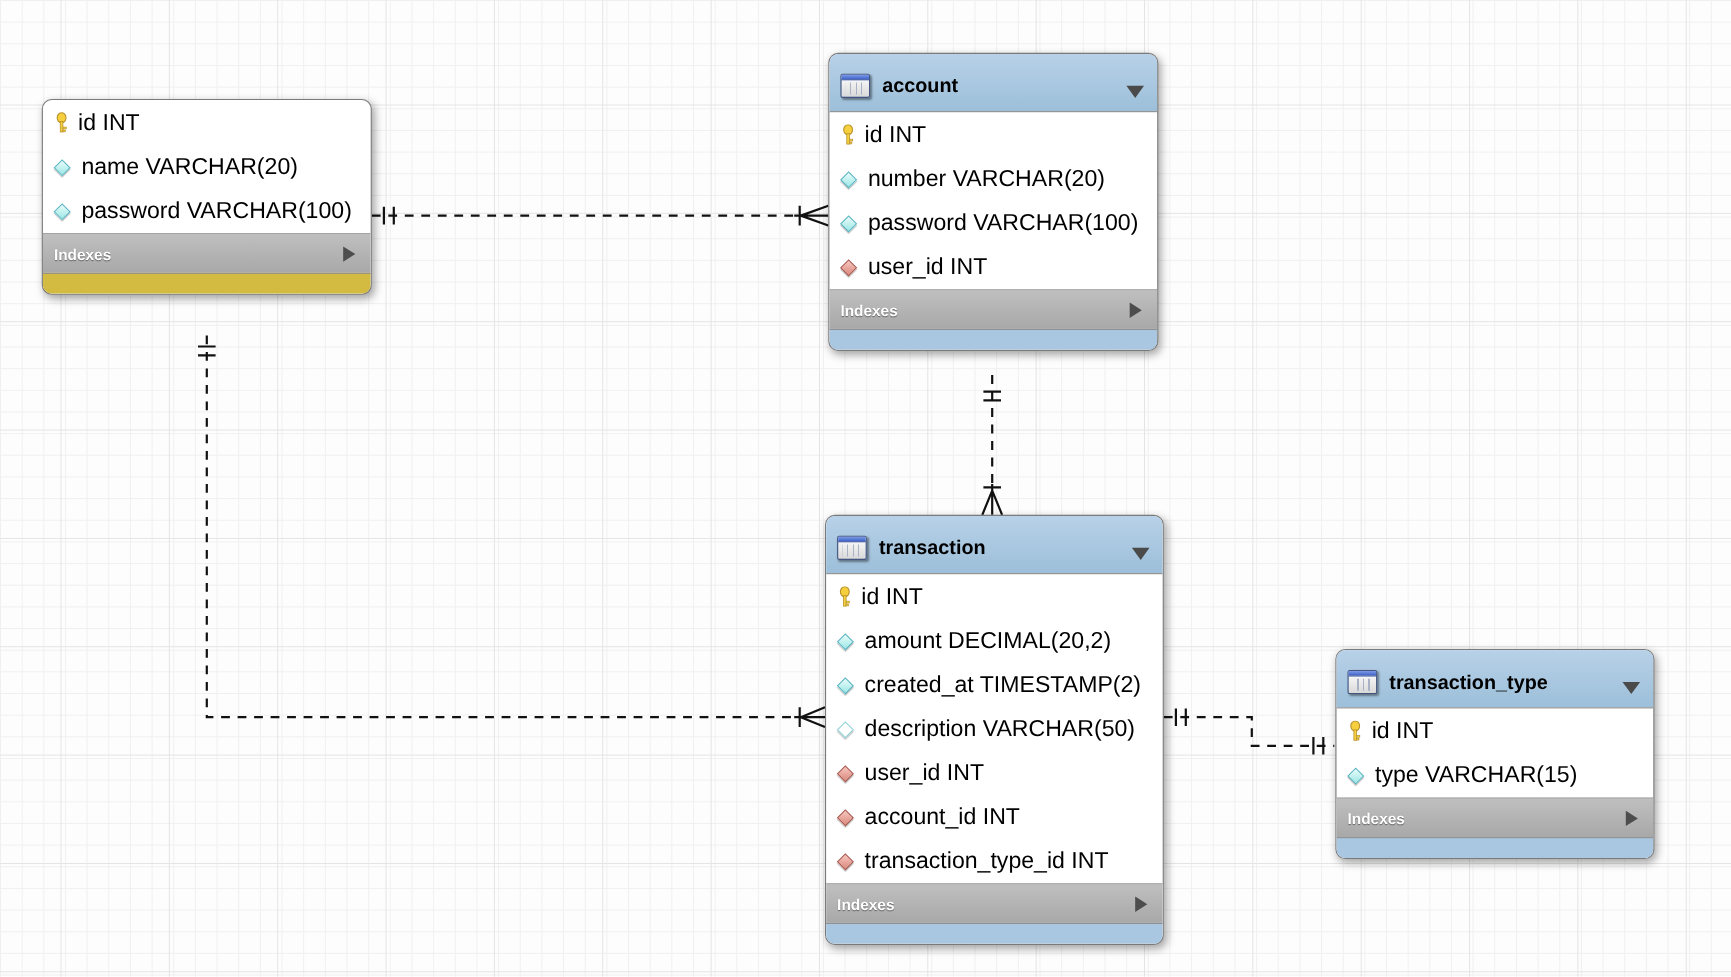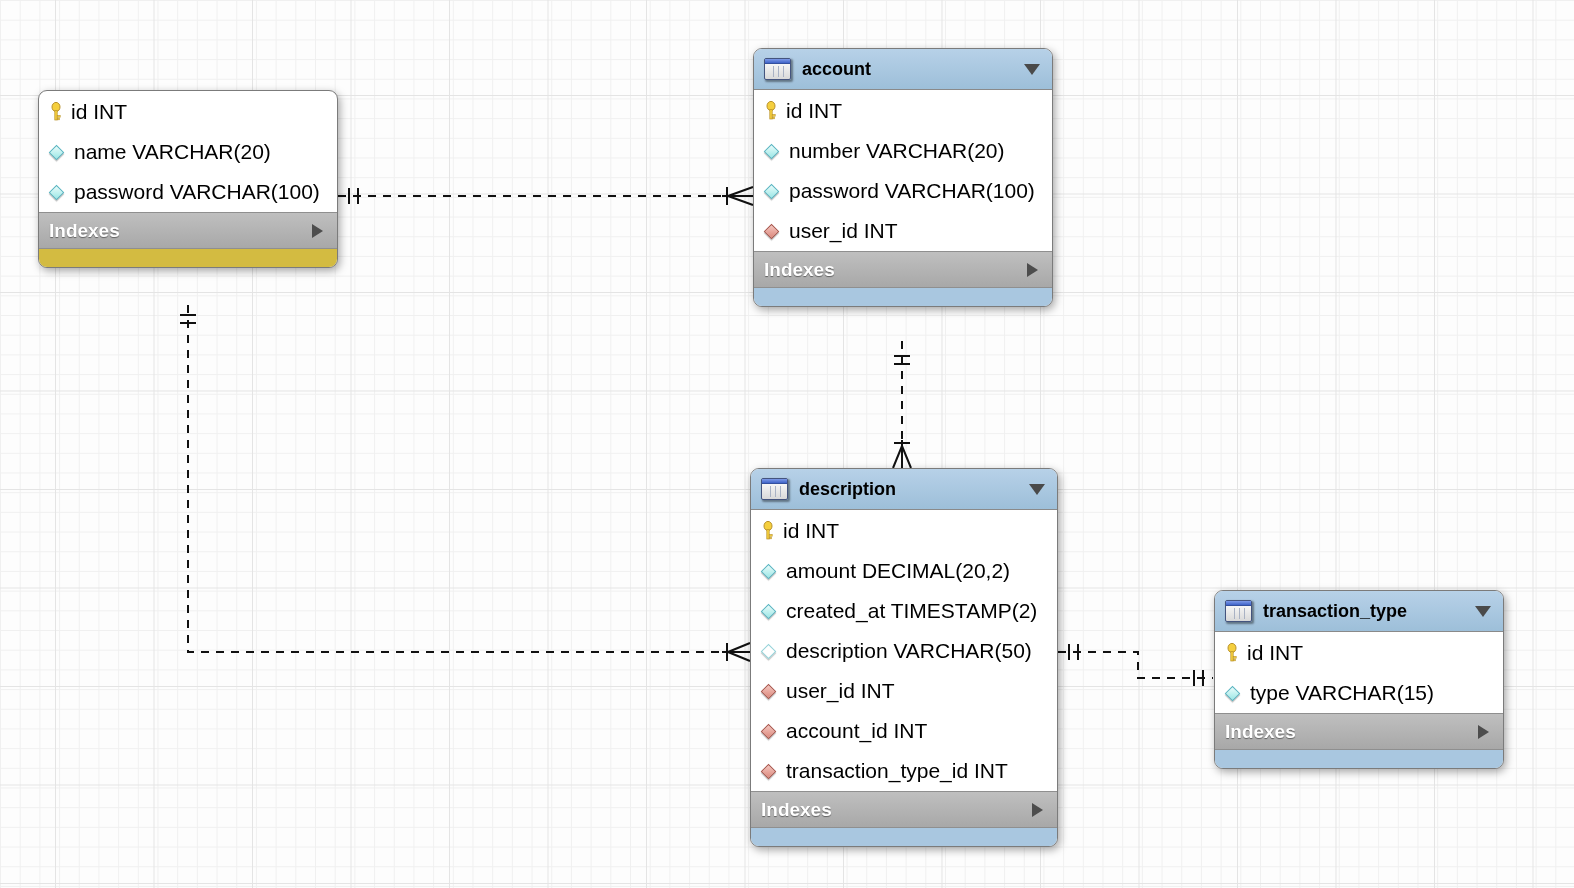--- a/index.html
+++ b/index.html
@@ -15,21 +15,21 @@
     background-size:98.5px 98.5px,98.5px 98.5px,19.7px 19.7px,19.7px 19.7px;
     background-position:55px 0,0 95px,0 0,0 0;
   }
   .rel-layer{position:absolute;left:0;top:0;z-index:1;}
   .table{
     position:absolute;z-index:2;background:#fff;
     border:1px solid #7b7b7b;border-radius:9px;
     box-shadow:2px 3px 8px rgba(0,0,0,.35);
     overflow:hidden;
   }
-  .thead{height:40px;display:flex;align-items:center;padding:0 12px 0 10px;border-bottom:1px solid #8a8a8a;}
+  .thead{height:40px;display:flex;align-items:flex-end;padding:0 12px 12px 10px;border-bottom:1px solid #8a8a8a;}
   .thead.blue{background:linear-gradient(#b7d1e8,#9dbfd9);}
   .thead.yellow{background:linear-gradient(#dac34f,#ccb437);}
   .tbl-icon{width:25px;height:20px;margin-right:11px;position:relative;flex:0 0 auto;
     background:linear-gradient(#ffffff,#d9d9d9);
     border:1px solid #44547e;border-radius:2px;
     box-shadow:1.5px 1.5px 2px rgba(0,0,0,.4);}
   .tbl-icon::before{content:"";position:absolute;left:0;right:0;top:0;height:4px;
     background:linear-gradient(#7d9ae8,#3f63c8);border-bottom:1px solid #33509e;}
   .tbl-icon::after{content:"";position:absolute;left:4px;right:4px;top:7px;bottom:2px;
     background:repeating-linear-gradient(90deg,transparent 0 4px,#a9b2c4 4px 5px);}
@@ -40,21 +40,21 @@
   .col-row{height:40px;display:flex;align-items:center;padding-left:10px;}
   .col-text{font-size:21px;color:#000;white-space:nowrap;}
   .keyicon{width:14px;height:20px;margin-right:8px;flex:0 0 auto;}
   .dia{width:9px;height:9px;transform:rotate(45deg);margin:0 12px 0 2px;flex:0 0 auto;
     border:1px solid #58b5c1;background:linear-gradient(135deg,#eafcfb,#9be7e5);
     box-shadow:1px 1px 1px rgba(0,0,0,.25);}
   .dia.red{border-color:#a8544a;background:linear-gradient(135deg,#f5c6bf,#dc897d);}
   .dia.hollow{border-color:#95d3d9;background:#fff;}
   .indexes{height:35px;background:linear-gradient(#bfbfbf,#a8a8a8);border-top:1px solid #8f8f8f;
     display:flex;align-items:center;padding:0 14px 0 10px;}
-  .idx-label{color:#fff;font-weight:bold;font-size:19px;text-shadow:0 1px 1px rgba(0,0,0,.45);}
+  .idx-label{color:#fff;font-weight:bold;font-size:14px;text-shadow:0 1px 1px rgba(0,0,0,.45);}
   .expand{margin-left:auto;width:0;height:0;
     border-top:7px solid transparent;border-bottom:7px solid transparent;border-left:11px solid #4d4d4d;}
   .tfoot{height:18px;border-top:1px solid #8f8f8f;}
   .tfoot.blue{background:#a9c7e0;}
   .tfoot.yellow{background:#d3bb41;}
 </style>
 </head>
 <body>
 
 <div id="canvas">
@@ -144,21 +144,21 @@
     <div class="indexes">
       <span class="idx-label">Indexes</span>
       <span class="expand"></span>
     </div>
     <div class="tfoot blue"></div>
   </div>
 
   <div class="table" style="left:750px;top:468px;width:306px;">
     <div class="thead blue">
       <span class="tbl-icon"></span>
-      <span class="tname">description</span>
+      <span class="tname">transaction</span>
       <span class="collapse"></span>
     </div>
     <div class="tbody">
       <div class="col-row">
         <svg class="keyicon" viewBox="0 0 14 20">
             <ellipse cx="7" cy="5" rx="4" ry="4.6" fill="#f5cf3e" stroke="#b8912a"></ellipse>
             <rect x="5.8" y="8.5" width="2.4" height="9.5" fill="#f5cf3e" stroke="#b8912a" stroke-width="0.7"></rect>
             <rect x="8.2" y="13.5" width="3" height="1.7" fill="#f5cf3e" stroke="#b8912a" stroke-width="0.6"></rect>
             <rect x="8.2" y="16.2" width="2.2" height="1.6" fill="#f5cf3e" stroke="#b8912a" stroke-width="0.6"></rect>
           </svg>

